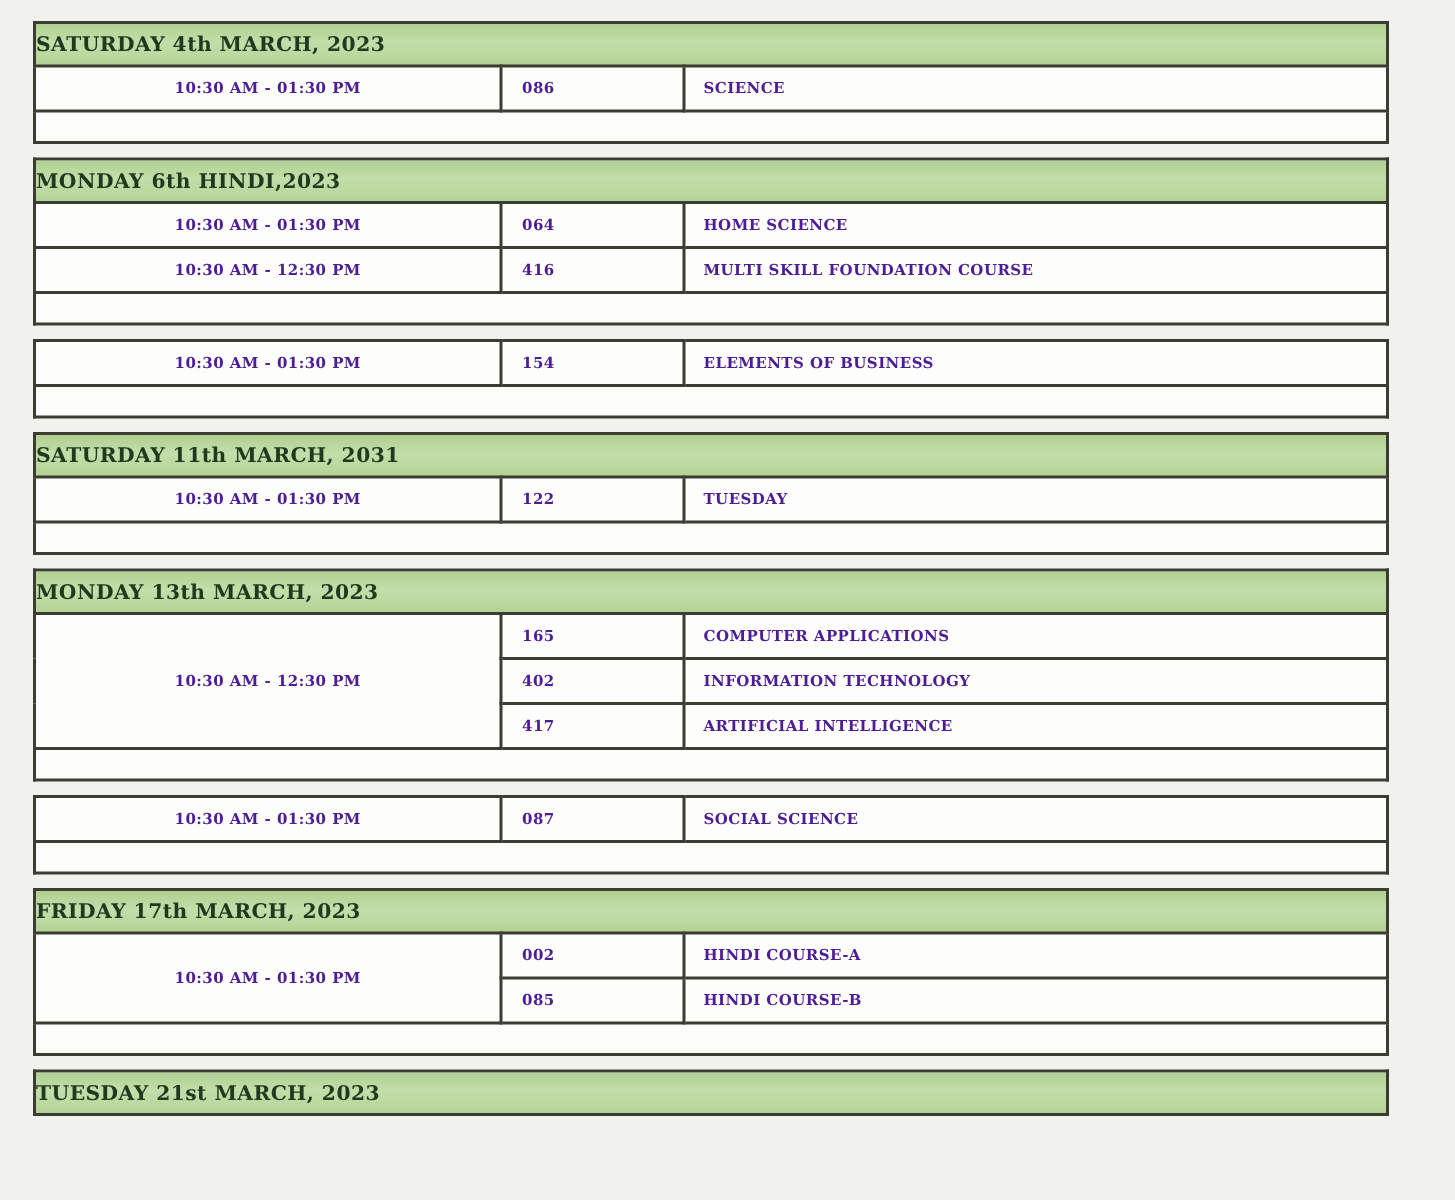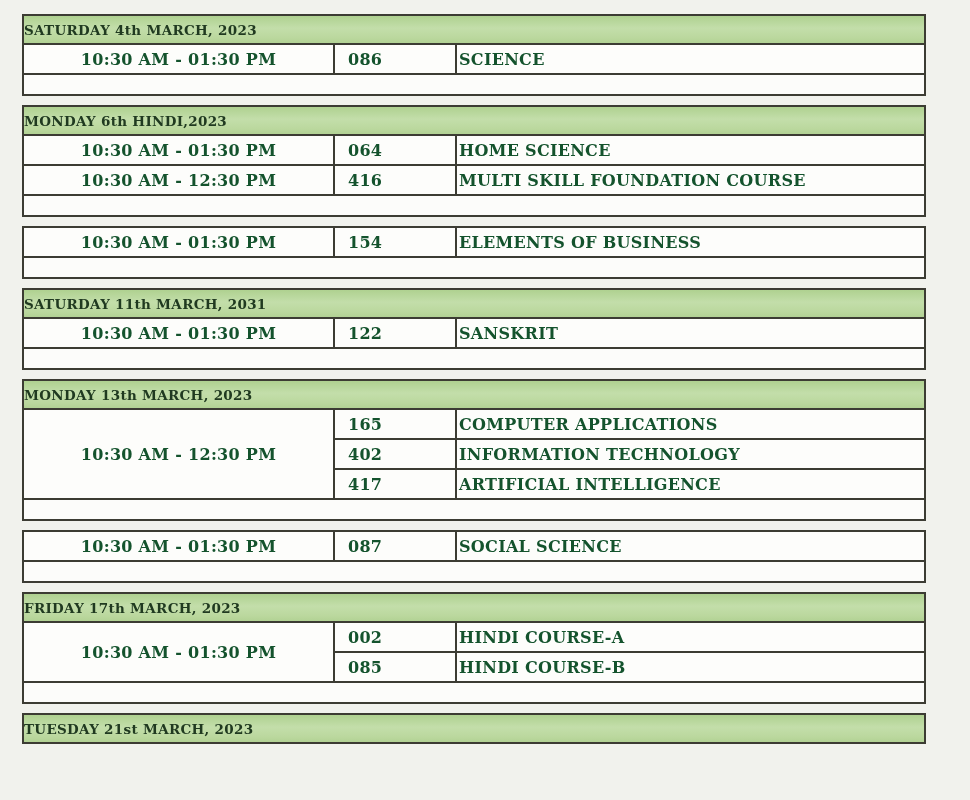--- a/index.html
+++ b/index.html
@@ -33,22 +33,22 @@
     margin: 0 0 9px 0;
     background: #fdfdfb;
   }
   table.section:last-child { margin-bottom: 0; }
   col.c-time { width: 311px; }
   col.c-code { width: 122px; }
   col.c-subject { width: 469px; }
   td {
     border: 2px solid #3c3c33;
     font-weight: bold;
-    font-size: 16px;
-    color: #14532d;
+    font-size: 10px;
+    color: #4c1d95;
     letter-spacing: 0.3px;
     padding: 0;
     overflow: hidden;
     white-space: nowrap;
   }
   td.date-header {
     height: 27px;
     background: linear-gradient(180deg, #afd190 0%, #c3deaa 45%, #bbd89e 80%, #b2d294 100%);
     color: #203a20;
     font-size: 13.5px;
@@ -59,21 +59,21 @@
     vertical-align: middle;
     background: #fdfdfb;
   }
   td.code-cell {
     height: 28px;
     padding-left: 13px;
     background: #fdfdfb;
   }
   td.subject-cell {
     height: 28px;
-    padding-left: 2px;
+    padding-left: 12px;
     background: #fdfdfb;
   }
   td.spacer-cell {
     height: 19px;
     background: #fcfcfa;
   }
 </style>
 </head>
 <body>
 
@@ -147,21 +147,21 @@
           <col class="c-code">
           <col class="c-subject">
         </colgroup>
         <tbody>
           <tr>
             <td class="date-header" colspan="3">SATURDAY 11th MARCH, 2031</td>
           </tr>
           <tr>
             <td class="time-cell">10:30 AM - 01:30 PM</td>
             <td class="code-cell">122</td>
-            <td class="subject-cell">SANSKRIT</td>
+            <td class="subject-cell">TUESDAY</td>
           </tr>
           <tr>
             <td class="spacer-cell" colspan="3"></td>
           </tr>
         </tbody>
       </table>
       <table class="section">
         <colgroup>
           <col class="c-time">
           <col class="c-code">

